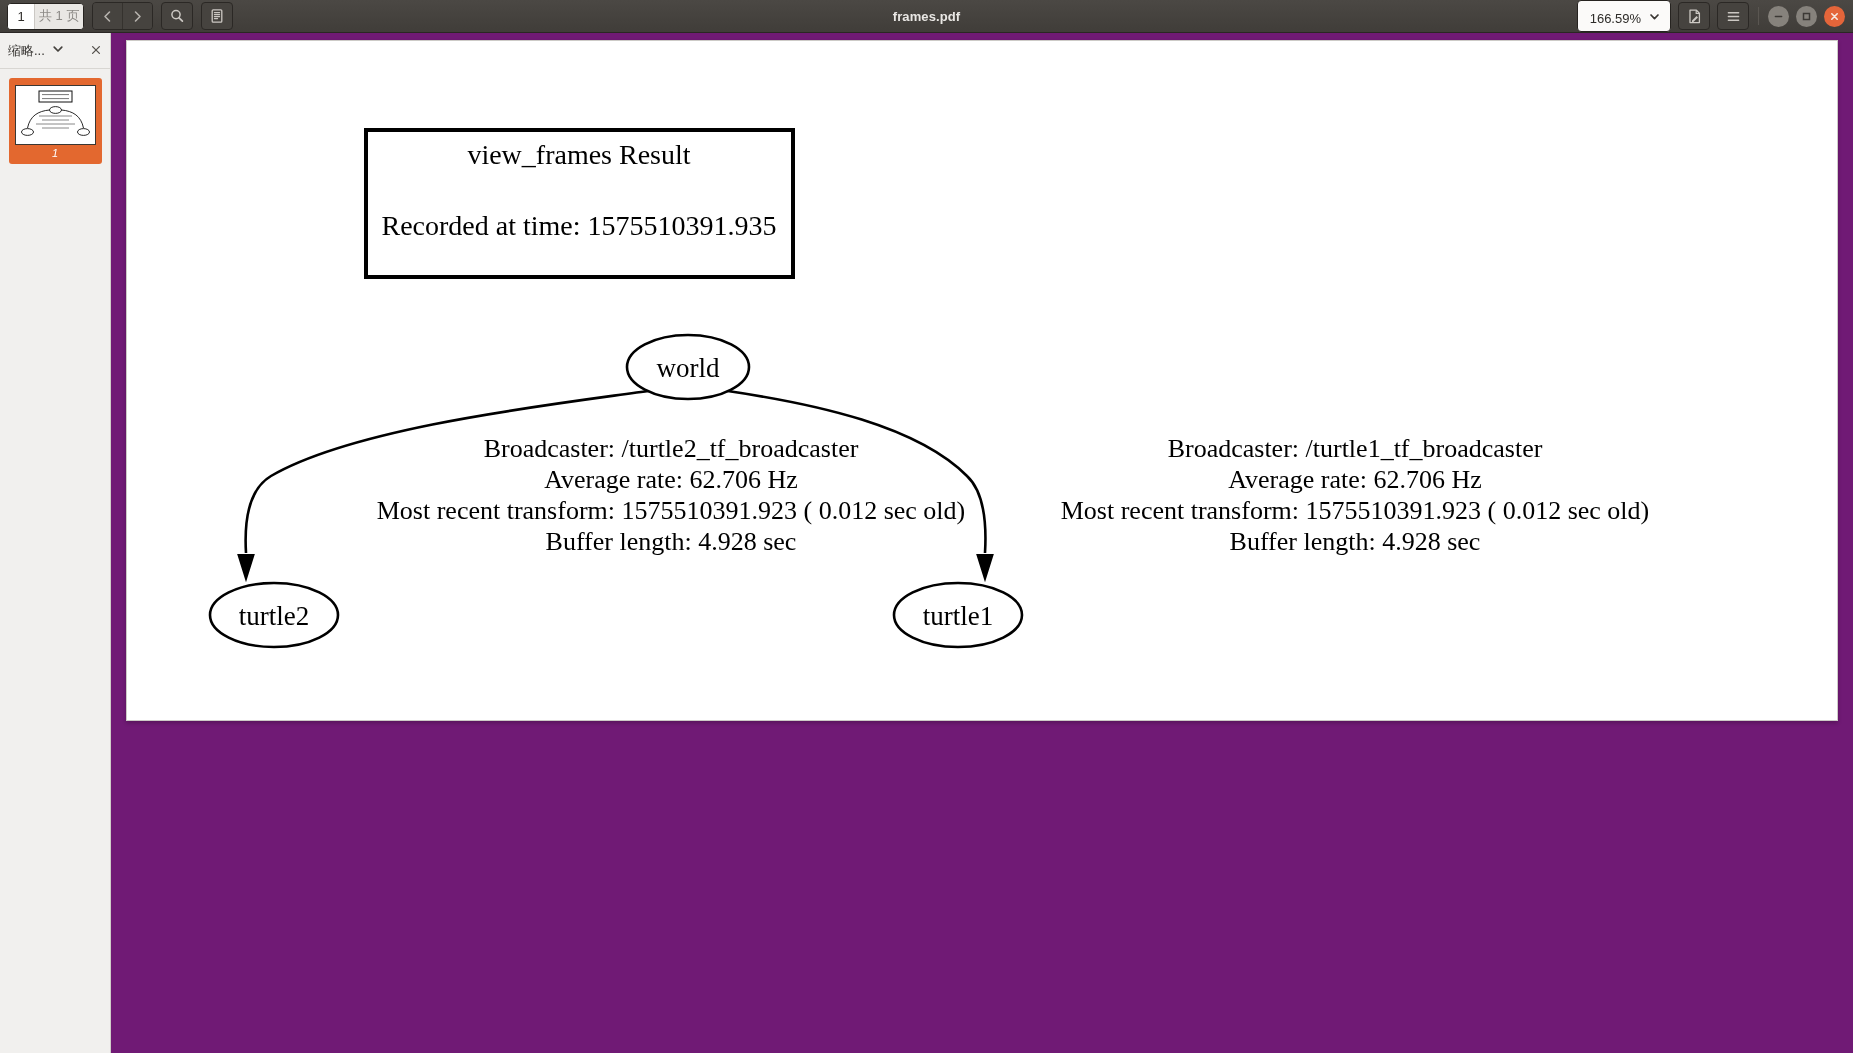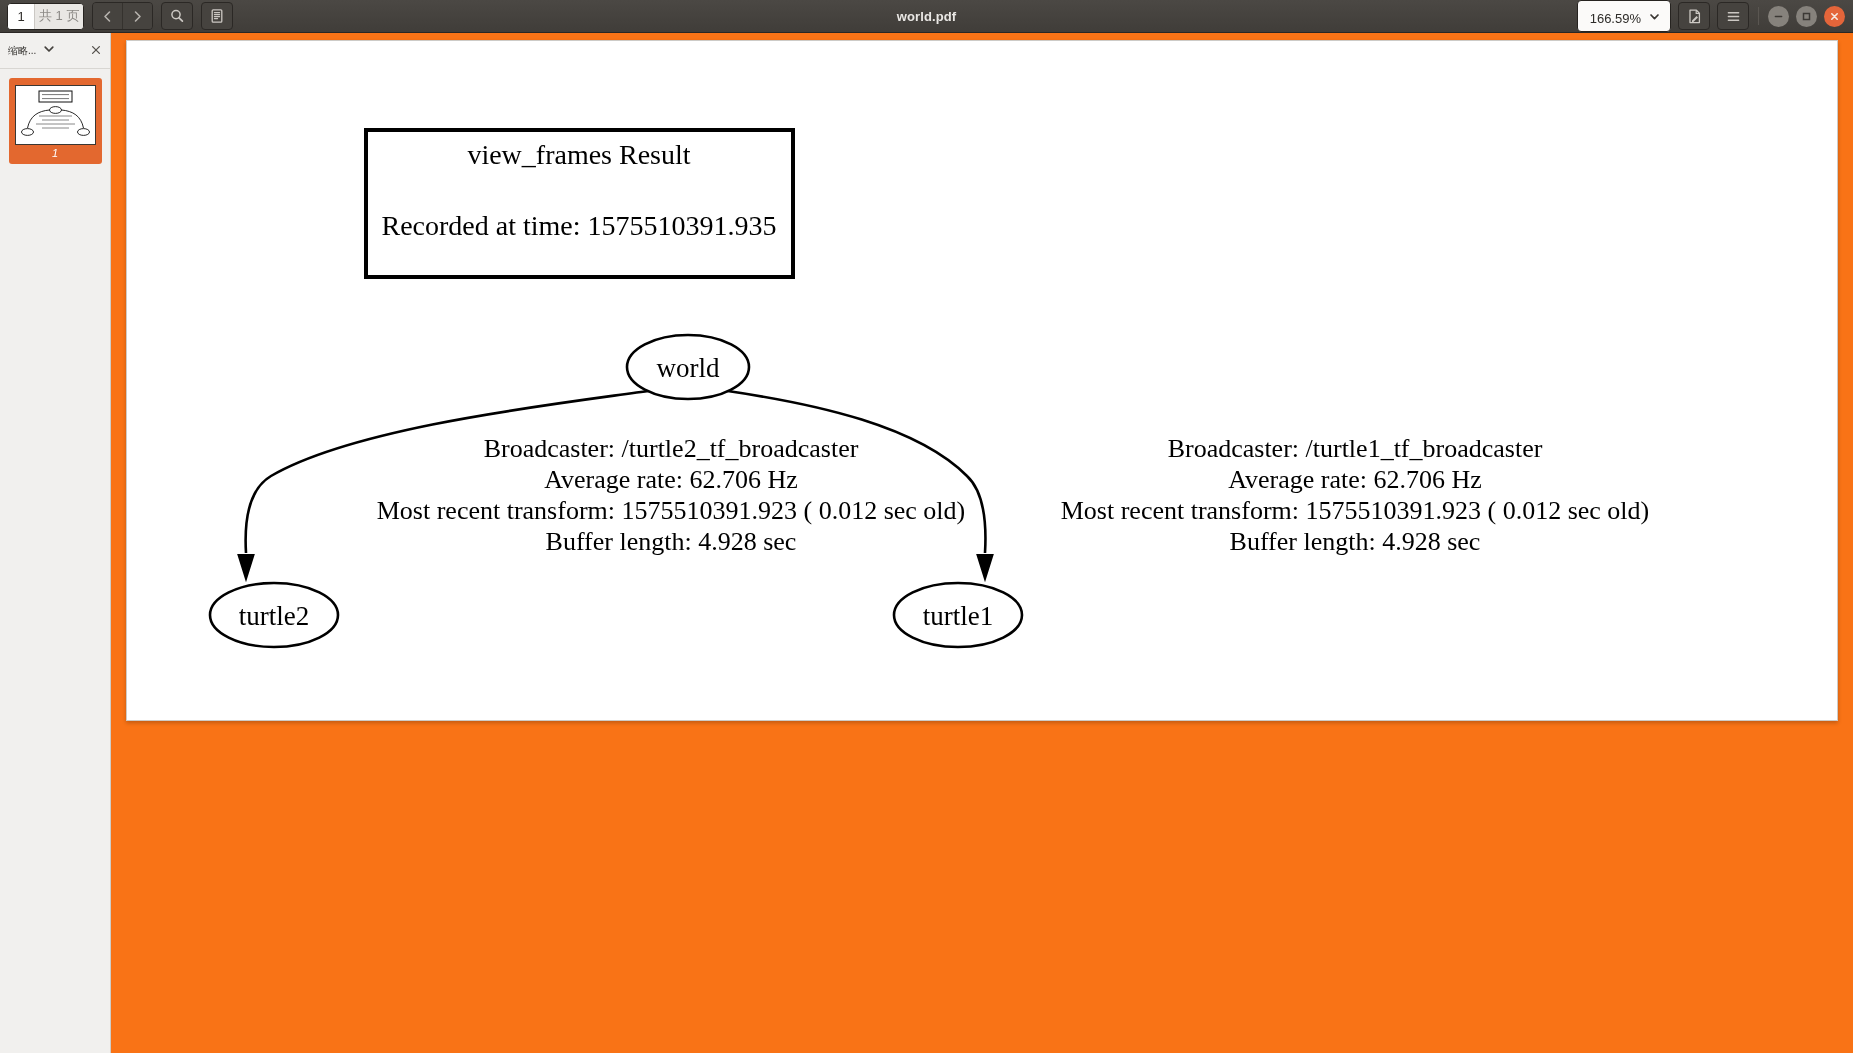--- a/index.html
+++ b/index.html
@@ -107,21 +107,21 @@
     box-sizing: border-box;
   }
   .sb-header {
     height: 36px;
     display: flex; align-items: center;
     padding: 0 6px 0 8px;
     border-bottom: 1px solid #d8d6d2;
     box-sizing: border-box;
   }
   .sb-title {
-    font-size: 10px; color: #34322f;
+    font-size: 13px; color: #34322f;
     white-space: nowrap; overflow: hidden;
   }
   .sb-chev { margin-left: 6px; display: flex; align-items: center; }
   .sb-close { margin-left: auto; display: flex; align-items: center; padding: 2px; }
 
   .thumb-wrap { padding: 9px 0 0 0; display: flex; justify-content: center; }
   .thumb {
     width: 93px;
     background: #e3682f;
     border-radius: 3px;
@@ -140,21 +140,21 @@
     text-align: center;
     font-size: 11px; font-style: italic; color: #ffffff;
     padding: 2px 0 3px 0;
   }
   .thumb-page svg { display: block; }
 
   
   .docarea {
     position: absolute; top: 33px; left: 111px;
     width: 1742px; height: 1020px;
-    background: #f97316;
+    background: #701a75;
     overflow: hidden;
   }
   .page {
     position: absolute;
     left: 15px; top: 7px;
     width: 1712px; height: 681px;
     background: #ffffff;
     border: 1px solid #cdcbc7;
     box-shadow: 0 2px 4px rgba(0,0,0,.22);
     box-sizing: border-box;
@@ -208,21 +208,21 @@
     <div class="tbtn">
       <span>
         <svg width="16" height="16" viewBox="0 0 16 16">
           <rect x="3.2" y="1.8" width="9.6" height="12.4" rx="1" fill="none" stroke="#ccc8c3" stroke-width="1.3"></rect>
           <path d="M5.4 4.6h5.2M5.4 6.6h5.2M5.4 8.6h5.2M5.4 10.6h3.2" stroke="#ccc8c3" stroke-width="1.1" stroke-linecap="round"></path>
         </svg>
       </span>
     </div>
   </div>
 
-  <div class="wintitle">world.pdf</div>
+  <div class="wintitle">frames.pdf</div>
 
   <div class="tb-right">
     <div class="zoombox">
       <span>166.59%</span>
       <span>
         <svg width="13" height="13" viewBox="0 0 13 13">
             <path d="M3 5 L6.5 8.6 L10 5" fill="none" stroke="#3a3733" stroke-width="1.7" stroke-linecap="round" stroke-linejoin="round"></path>
           </svg>
       </span>
     </div>

